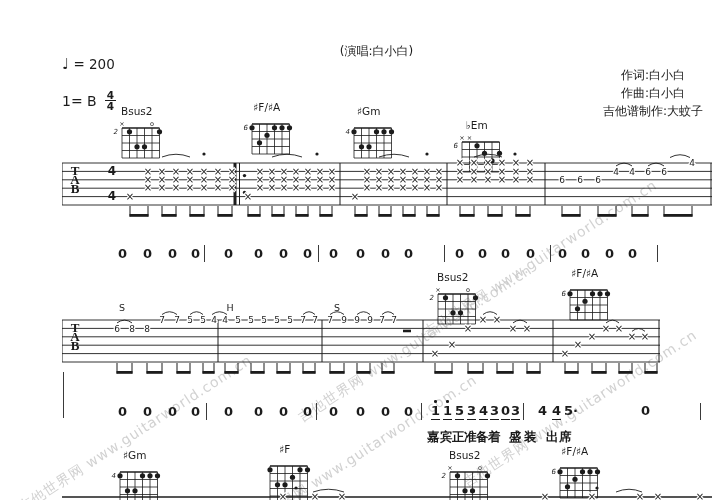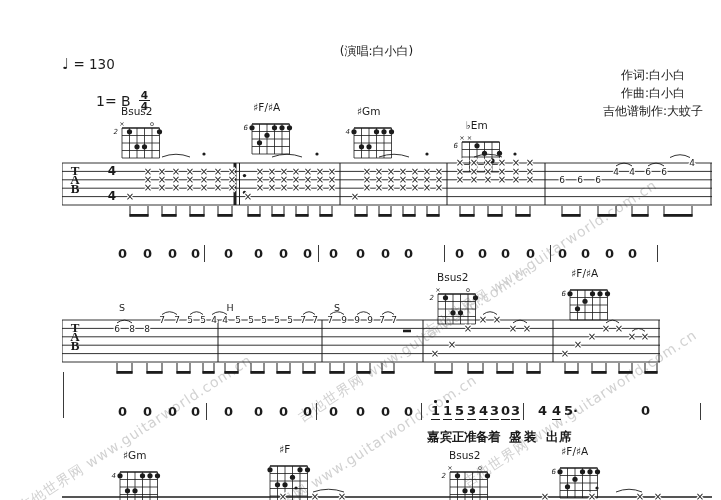--- a/index.html
+++ b/index.html
@@ -7,21 +7,21 @@
     width:721px;height:500px;overflow:hidden;position:relative;
     background:#ffffff;color:#1c1c1c;
     font-family:"DejaVu Sans","Liberation Sans",sans-serif;
   }
   #sheet{position:absolute;left:0;top:0;width:721px;height:500px;}
   .title{position:absolute;left:0;top:18px;width:721px;text-align:center;
          font-size:17px;font-weight:bold;letter-spacing:2px;}
   .subtitle{position:absolute;left:16px;top:43px;width:721px;text-align:center;font-size:12px;}
   .tempo{position:absolute;left:62px;top:55px;font-size:13.5px;}
   .tempo .glyph{font-size:15px;}
-  .keysig{position:absolute;left:62px;top:90px;font-size:14px;display:flex;align-items:center;gap:8px;margin-left:34px;}
+  .keysig{position:absolute;left:62px;top:90px;font-size:14px;display:flex;align-items:center;gap:8px;}
   .frac{display:inline-flex;flex-direction:column;align-items:center;font-size:10.5px;font-weight:bold;line-height:10px;}
   .frac i:last-child{font-style:normal;border-top:1px solid #1c1c1c;}
   .frac i{font-style:normal;padding:0 2px;}
   .credits{position:absolute;right:18px;top:66px;text-align:center;font-size:12px;line-height:18px;}
   .wm{position:absolute;white-space:nowrap;font-size:14px;letter-spacing:1px;
       transform:rotate(-33deg);transform-origin:0 50%;opacity:.8;pointer-events:none;}
   .chord{position:absolute;text-align:center;}
   .chord-label{font-size:10.5px;line-height:11px;margin-bottom:1px;white-space:nowrap;}
   .staff{position:absolute;}
   .zero{position:absolute;font-size:13px;font-weight:600;}
@@ -42,21 +42,21 @@
       <div class="wm" style="color: rgb(198, 198, 198); left: 425px; top: 325px;">吉他世界网 www.guitarworld.com.cn</div>
       <div class="wm" style="color: rgb(198, 198, 198); left: 300px; top: 410px;">吉他世界网 www.guitarworld.com.cn</div>
       <div class="wm" style="color: rgb(198, 198, 198); left: 20px; top: 500px;">吉他世界网 www.guitarworld.com.cn</div>
       <div class="wm" style="color: rgb(198, 198, 198); left: 465px; top: 475px;">吉他世界网 www.guitarworld.com.cn</div>
       <div class="wm" style="color: rgb(198, 198, 198); left: 245px; top: 520px;">吉他世界网 www.guitarworld.com.cn</div>
     </div>
 
   <div class="subtitle">(演唱:白小白)</div>
 
   <div class="tempo"><span class="glyph">♩</span>
-    <span>=  130</span></div>
+    <span>=  200</span></div>
 
   <div class="keysig">
     <span>1= B</span>
     <span class="frac">
       <i>4</i>
       <i>4</i>
     </span>
   </div>
 
   <div class="credits" id="credits">

